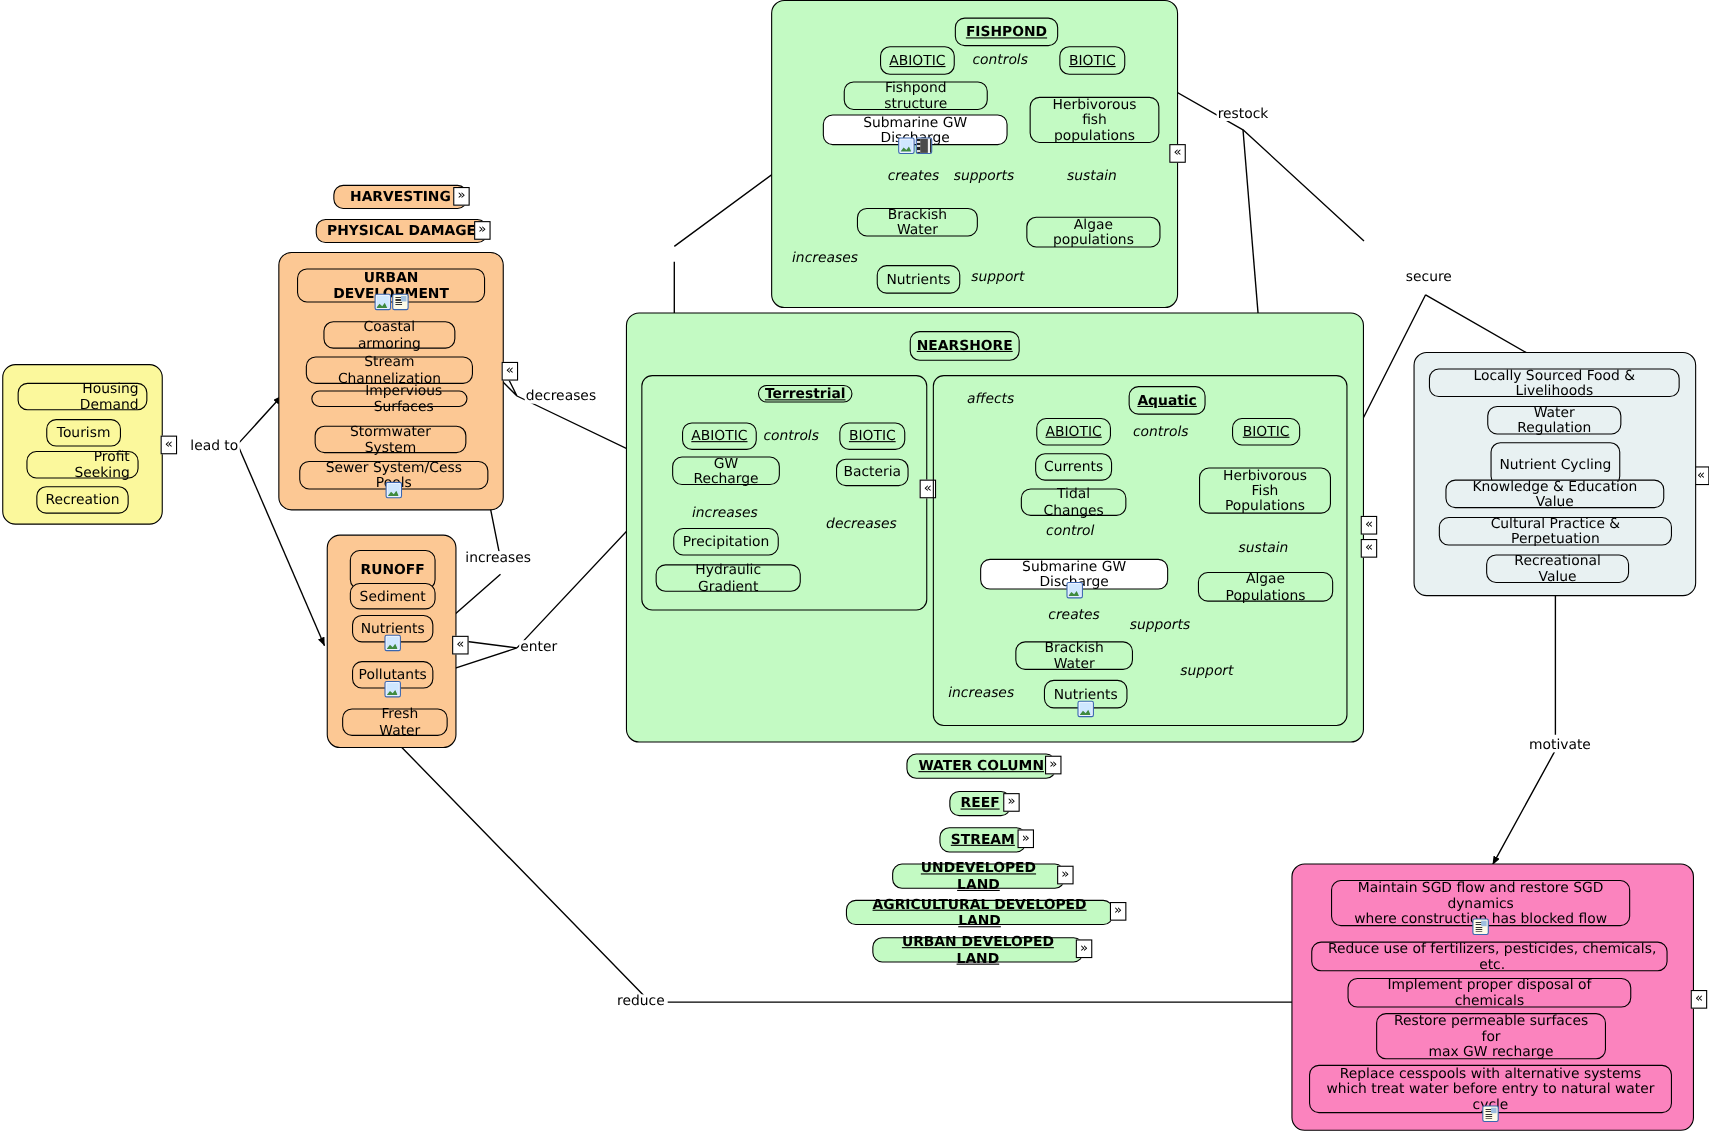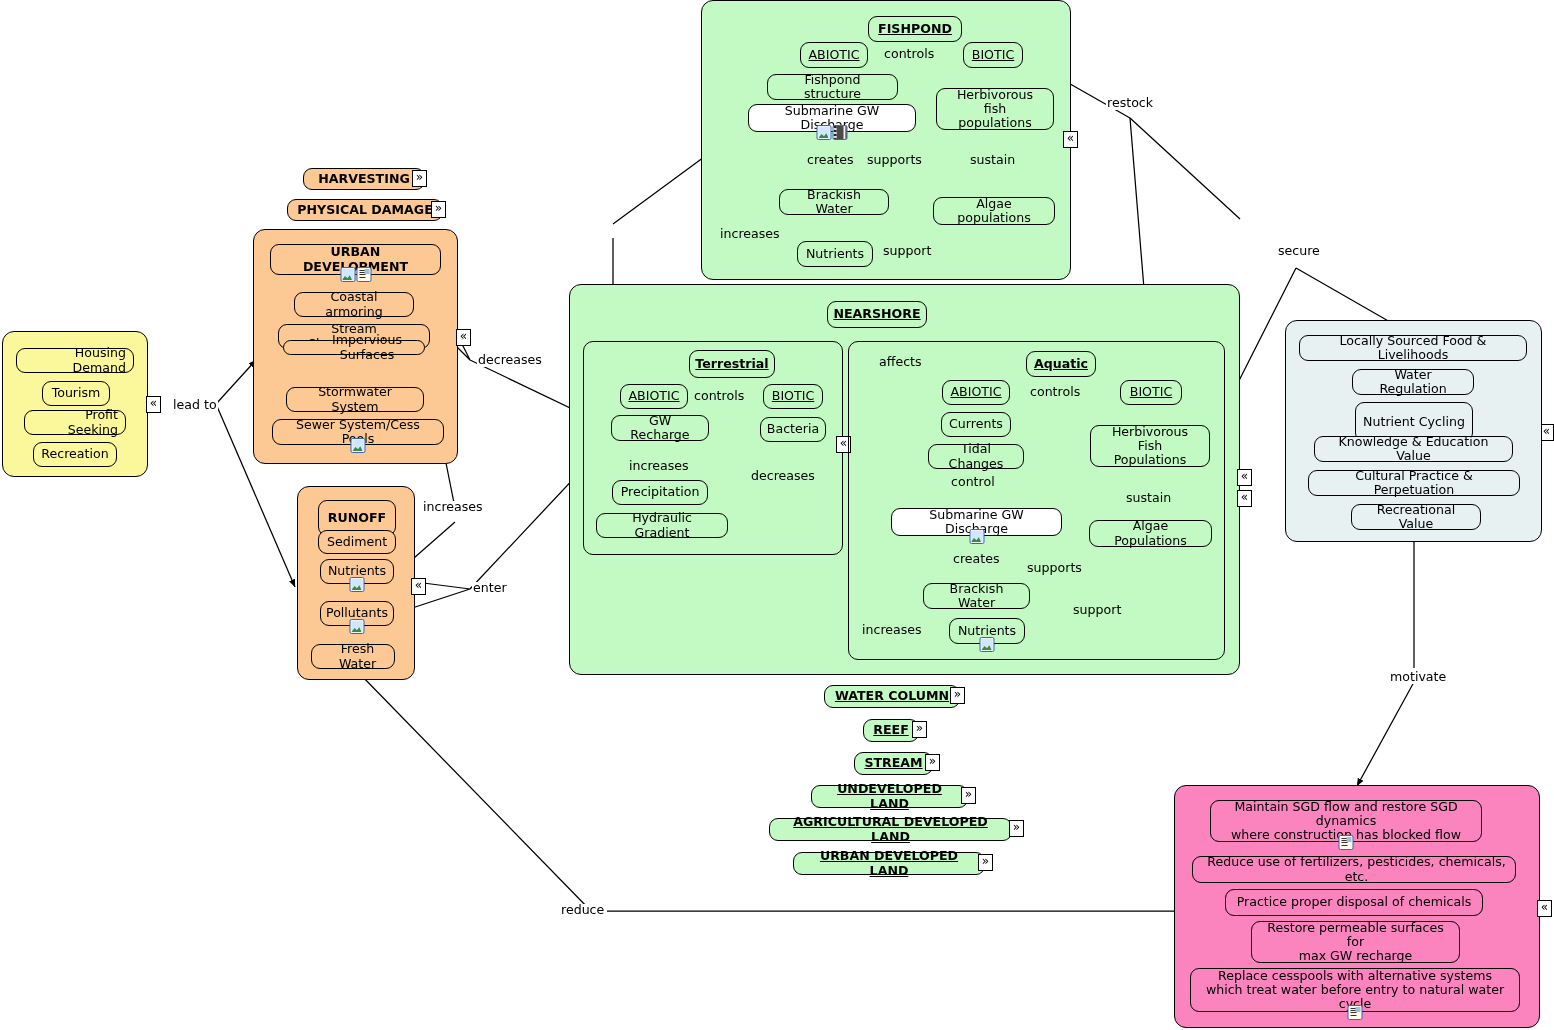--- a/index.html
+++ b/index.html
@@ -52,21 +52,21 @@
   .ico.film{background:#f0f0f0;}
   .ico.film::before{content:"";position:absolute;left:3px;top:0;right:3px;bottom:0;
        background:#4a4a4a;}
   .ico.film::after{content:"";position:absolute;left:0;top:0;bottom:0;width:3px;
        background:repeating-linear-gradient(#222 0 2px,#dcdcdc 2px 4px);
        box-shadow:12px 0 0 0 #222;}
 
   
   .lbl{position:absolute;font-size:12.6px;color:#000;white-space:nowrap;
        background:#fff;padding:0 1px;line-height:1;}
-  .lbl.ongreen{background:#c3fac3;}
+  .lbl.ongreen{background:#c3fac3;font-style:italic;}
 
   
   .chev{position:absolute;width:15px;height:17px;border:1.3px solid #000;background:#fff;
         font-size:12px;line-height:15px;text-align:center;color:#000;box-sizing:border-box;
         font-family:"DejaVu Sans",sans-serif;}
   .chev span{display:block;transform:translateY(-1px);}
 </style>
 </head>
 <body>
 
@@ -194,21 +194,21 @@
     </div>
 
   <div class="group g-green" style="left:569px;top:284px;width:671px;height:391px;"></div>
 
   <div class="node green bold" style="left:827px;top:301px;width:100px;height:27px;">
     <span class="nlabel u">NEARSHORE</span>
   </div>
 
   <div class="group g-green-sub" style="left:583px;top:341px;width:260px;height:214px;"></div>
 
-  <div class="node green bold" style="left:689px;top:350px;width:86px;height:28px;">
+  <div class="node green bold" style="left:689px;top:350px;width:86px;height:16px;">
     <span class="nlabel u">Terrestrial</span>
   </div>
   <div class="lbl ongreen" style="left:878px;top:356px;">affects</div>
 
   <div class="node green" style="left:620px;top:384px;width:68px;height:25px;">
     <span class="nlabel u">ABIOTIC</span>
   </div>
   <div class="lbl ongreen" style="left:693px;top:390px;">controls</div>
   <div class="node green" style="left:763px;top:384px;width:60px;height:25px;">
     <span class="nlabel u">BIOTIC</span>
@@ -341,21 +341,21 @@
       <span class="ico img"></span>
       <span class="ico doc"></span>
     </span>
   </div>
   <div class="node orange" style="left:294px;top:292px;width:120px;height:25px;">
     <span class="nlabel">Coastal armoring</span>
   </div>
   <div class="node orange" style="left:278px;top:324px;width:152px;height:25px;">
     <span class="nlabel">Stream Channelization</span>
   </div>
-  <div class="node orange" style="left:283px;top:340px;width:142px;height:15px;padding-left:33px;">
+  <div class="node orange" style="left:283px;top:355px;width:142px;height:15px;padding-left:33px;">
     <span class="nlabel">Impervious Surfaces</span>
   </div>
   <div class="node orange" style="left:286px;top:387px;width:138px;height:25px;">
     <span class="nlabel">Stormwater System</span>
   </div>
   <div class="node orange" style="left:272px;top:419px;width:172px;height:26px;">
     <span class="nlabel">Sewer System/Cess Pools</span>
     <span class="icons">
       <span class="ico img"></span>
     </span>
@@ -378,21 +378,21 @@
     <span class="icons">
       <span class="ico img"></span>
     </span>
   </div>
   <div class="node orange" style="left:320px;top:601px;width:74px;height:25px;">
     <span class="nlabel">Pollutants</span>
     <span class="icons">
       <span class="ico img"></span>
     </span>
   </div>
-  <div class="node orange" style="left:311px;top:644px;width:84px;height:25px;padding-left:16px;">
+  <div class="node orange" style="left:311px;top:644px;width:96px;height:25px;padding-left:16px;">
     <span class="nlabel">Fresh Water</span>
   </div>
   <div class="chev" style="left:411px;top:578px;">
       <span>«</span>
     </div>
   <div class="lbl" style="left:472px;top:582px;">enter</div>
 
   <div class="group g-blue" style="left:1285px;top:320px;width:257px;height:222px;"></div>
   <div class="node blue" style="left:1299px;top:335px;width:228px;height:26px;">
     <span class="nlabel">Locally Sourced Food &amp; Livelihoods</span>
@@ -467,21 +467,21 @@
     <span class="icons">
       <span class="ico doc"></span>
     </span>
   </div>
 
   <div class="node pink" style="left:1192px;top:856px;width:324px;height:27px;padding-left:12px;">
     <span class="nlabel">Reduce use of fertilizers, pesticides, chemicals, etc.</span>
   </div>
 
   <div class="node pink" style="left:1225px;top:889px;width:258px;height:27px;">
-    <span class="nlabel">Practice proper disposal of chemicals</span>
+    <span class="nlabel">Implement proper disposal of chemicals</span>
   </div>
 
   <div class="node pink" style="left:1251px;top:921px;width:209px;height:42px;">
     <span class="nlabel">Restore permeable surfaces for
 max GW recharge</span>
   </div>
 
   <div class="node pink" style="left:1190px;top:968px;width:330px;height:44px;">
     <span class="nlabel">Replace cesspools with alternative systems
 which treat water before entry to natural water cycle</span>

